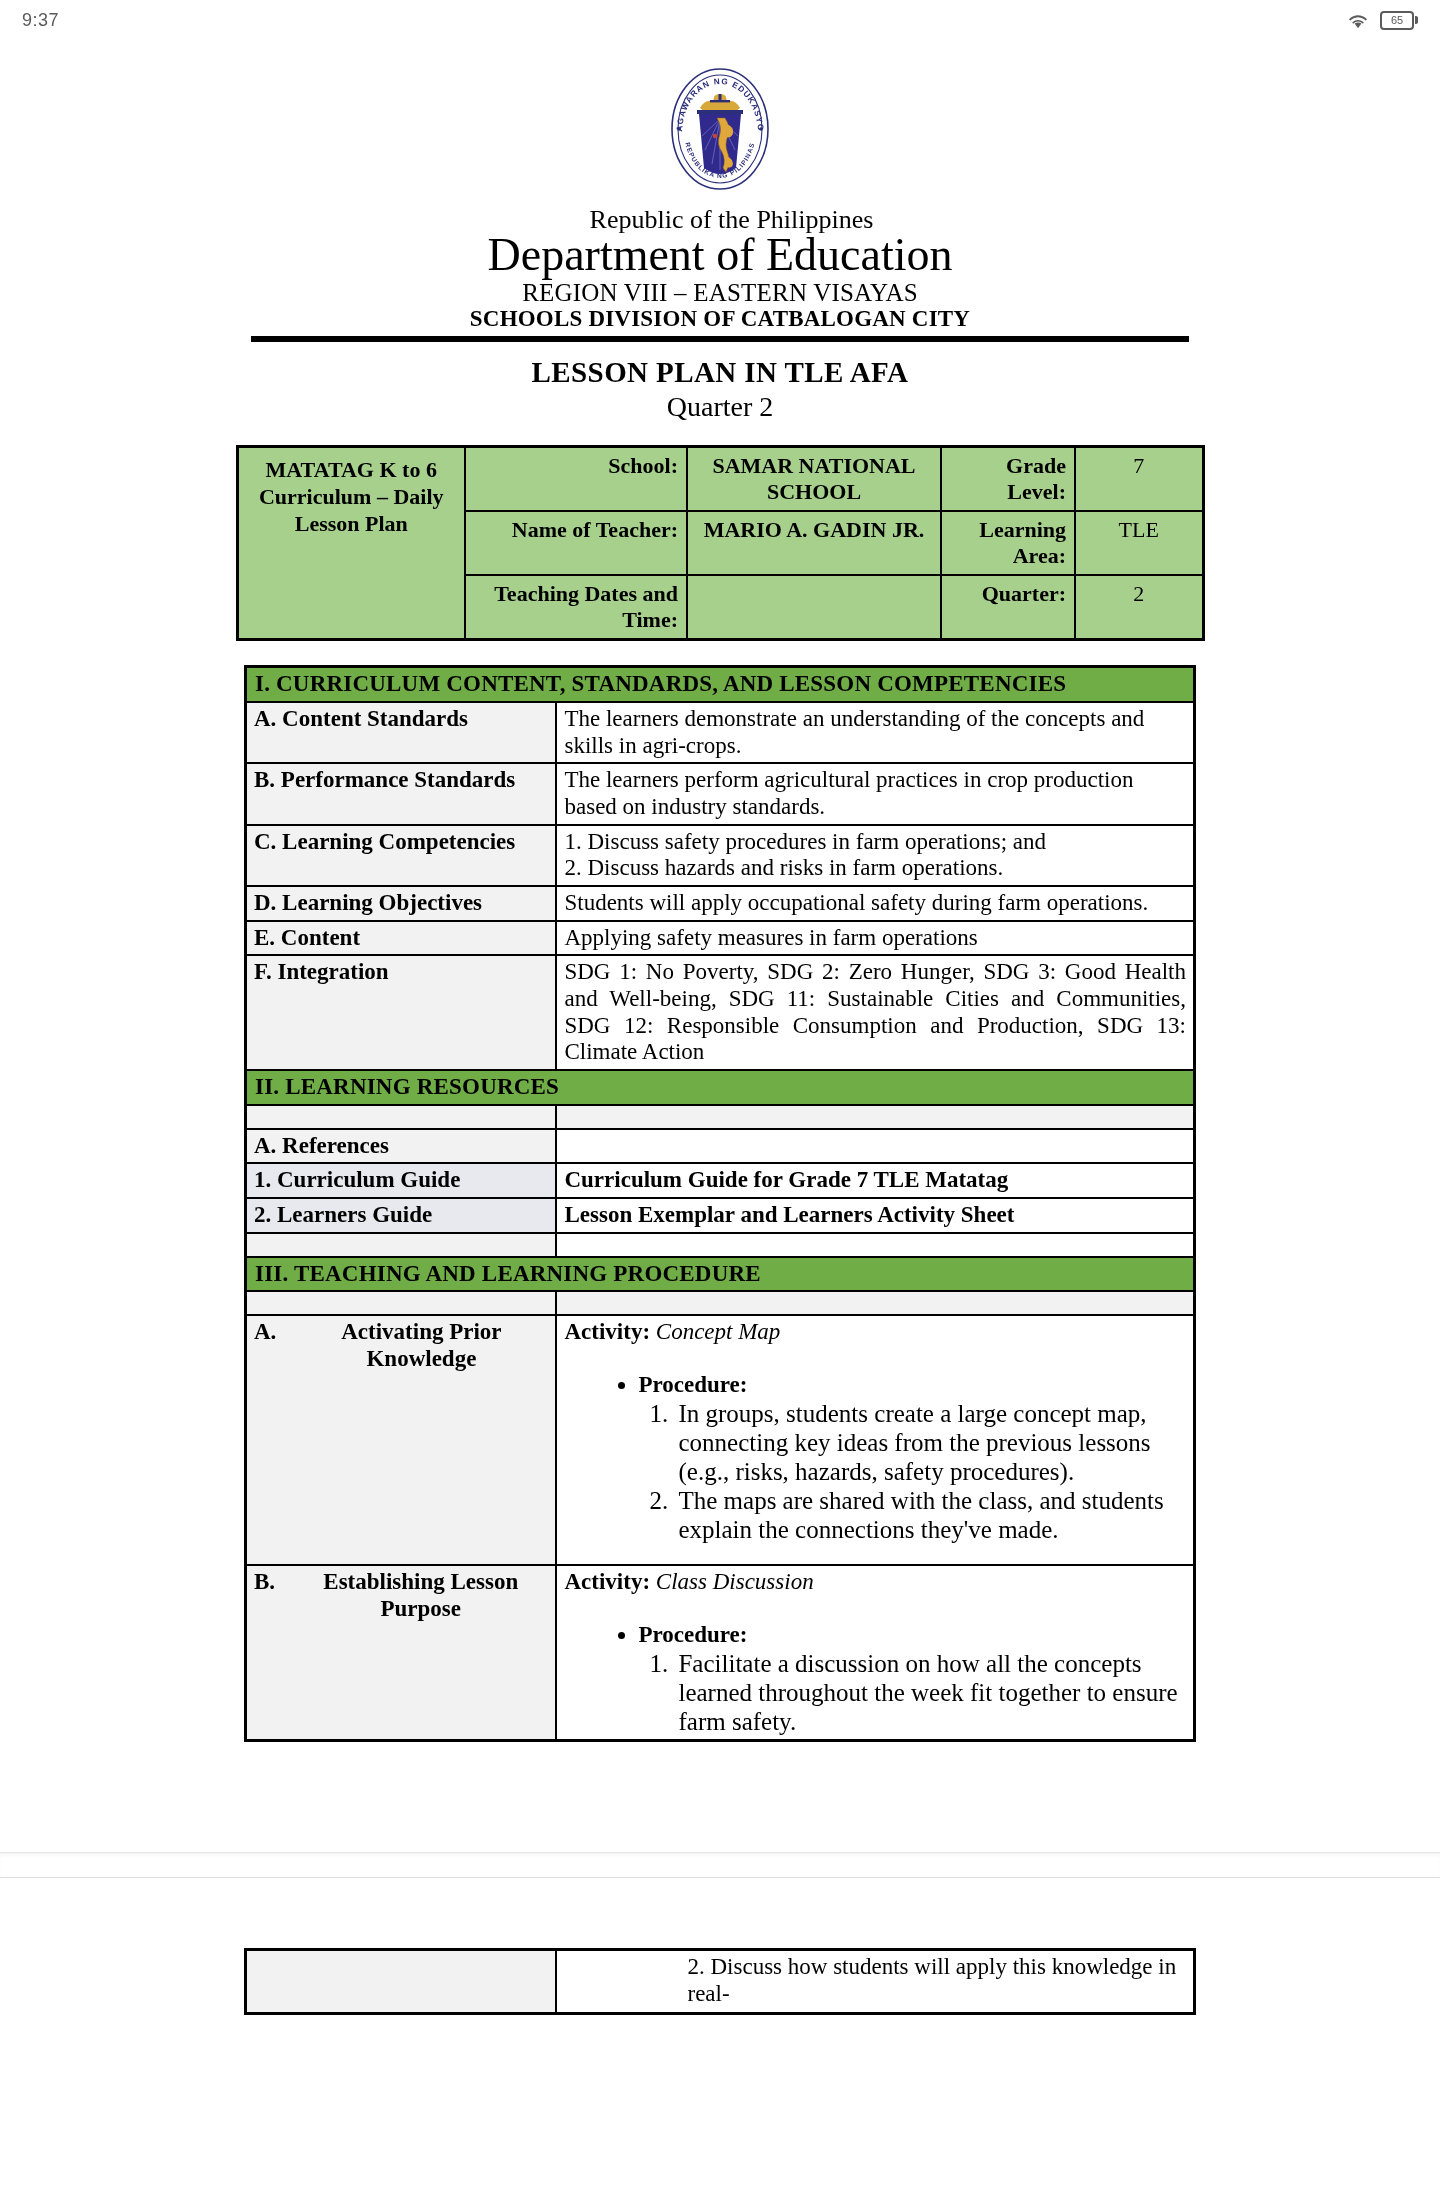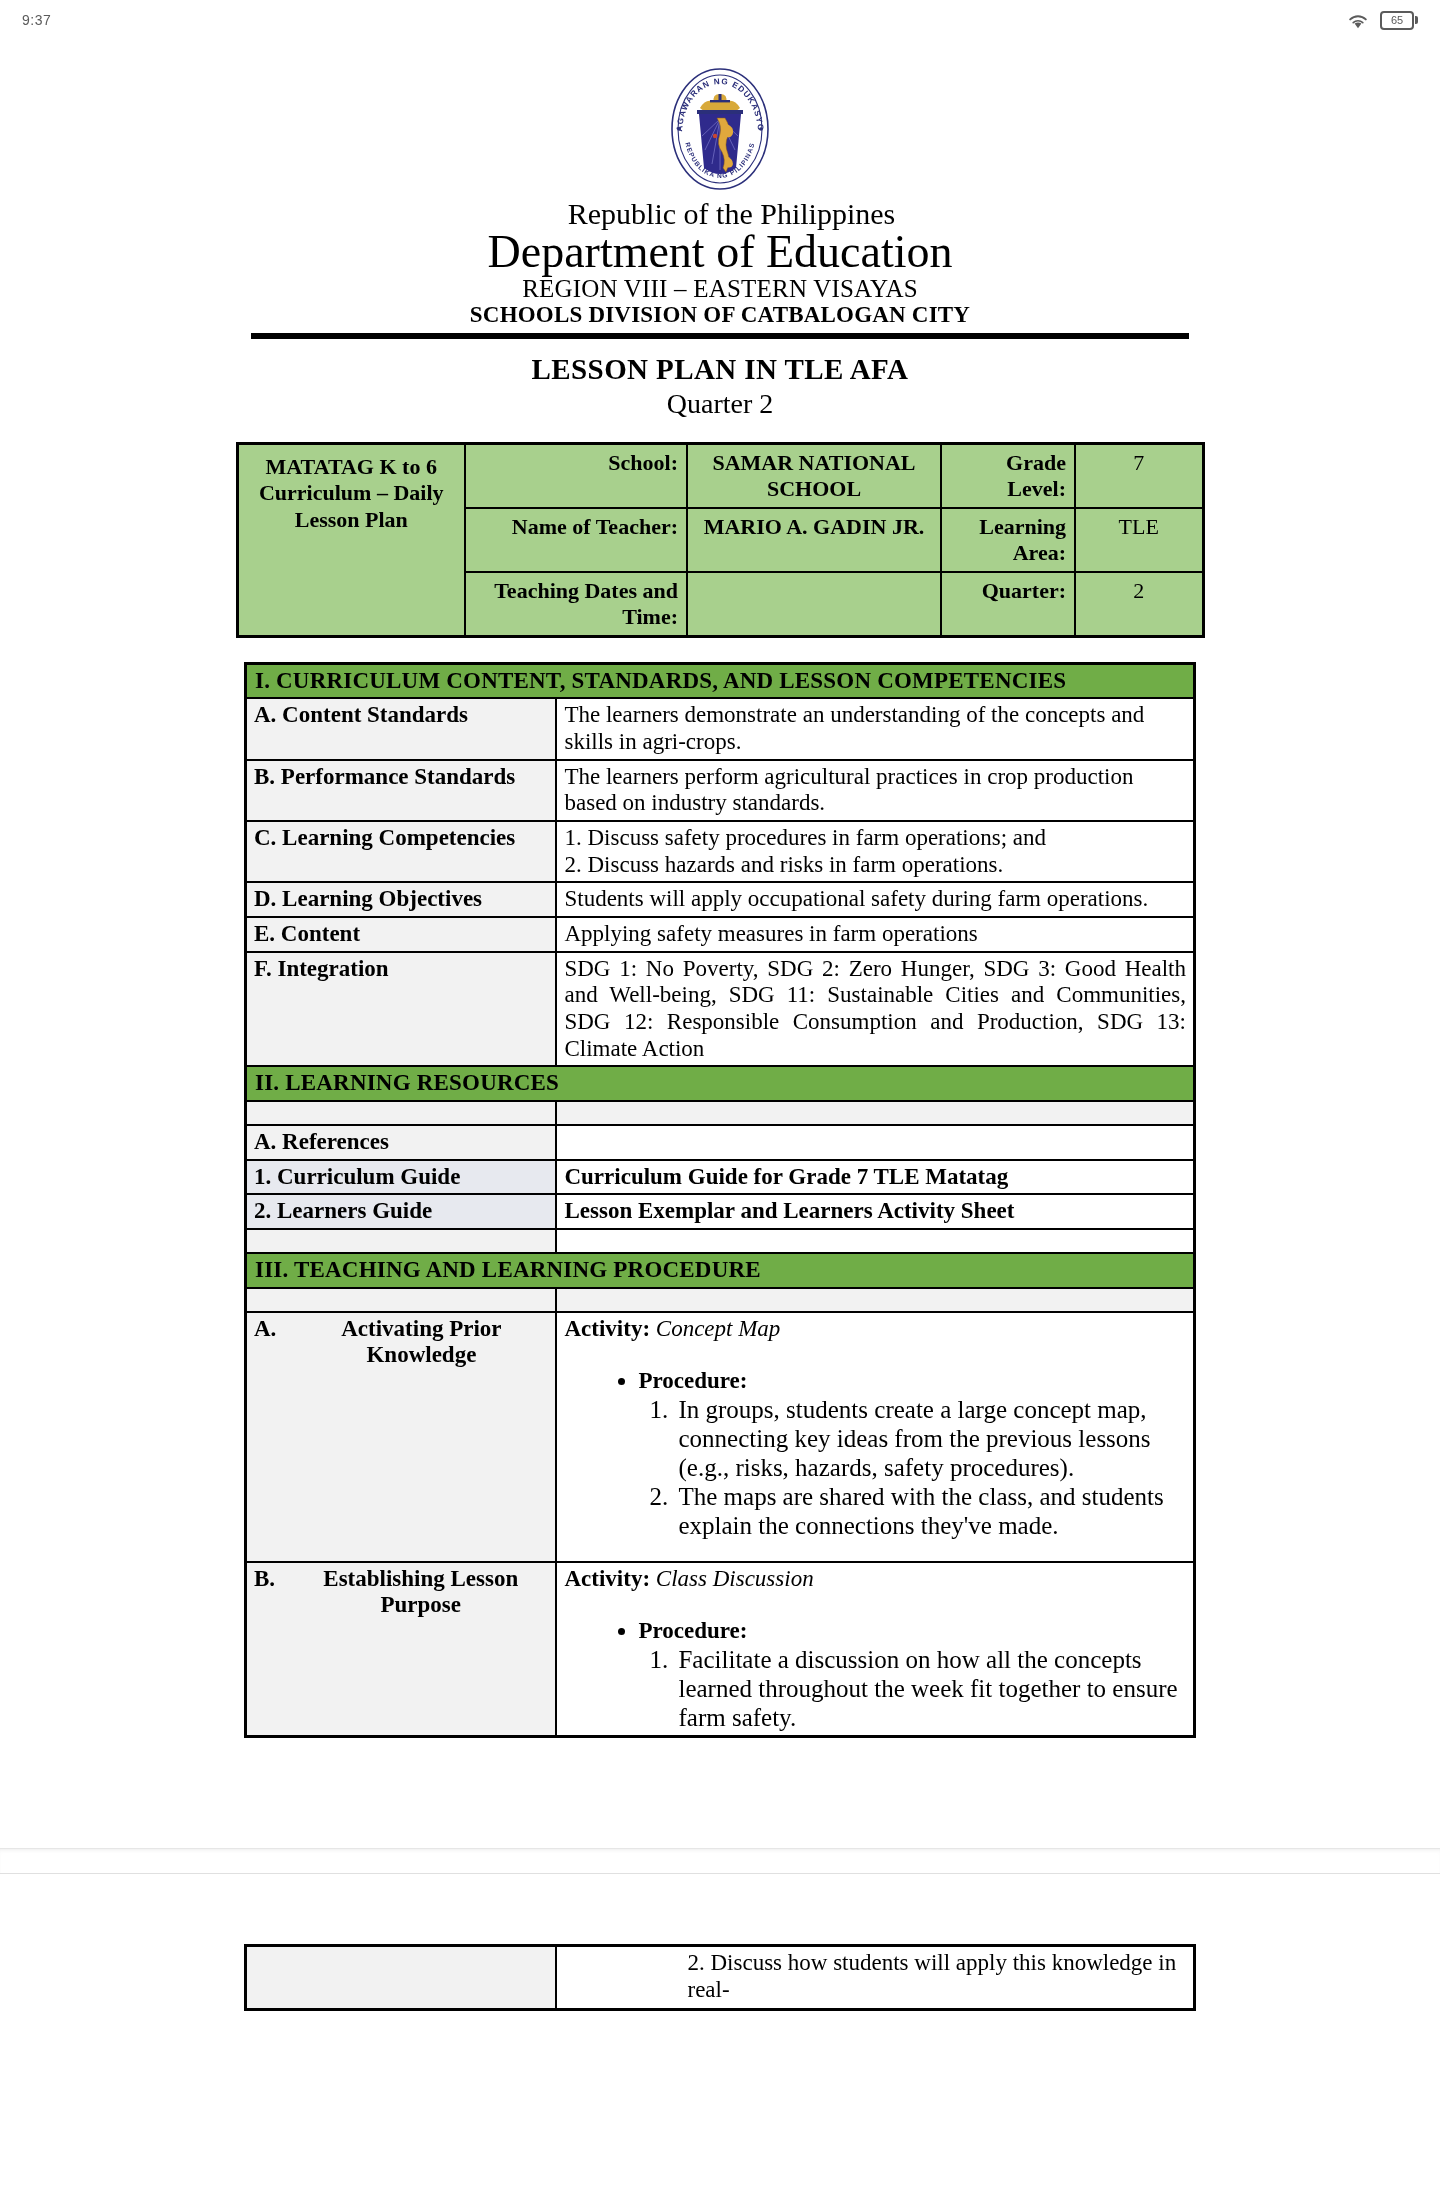--- a/index.html
+++ b/index.html
@@ -16,21 +16,21 @@
     position: relative;
     height: 40px;
     width: 100%;
     background: #ffffff;
     display: flex;
     align-items: center;
     justify-content: space-between;
     padding: 0 22px;
     font-family: "Liberation Sans", sans-serif;
   }
-  .status-time { font-size: 14px; color: #5b5b5b; letter-spacing: .5px; }
+  .status-time { font-size: 18px; color: #5b5b5b; letter-spacing: .5px; }
   .status-right { display: flex; align-items: center; gap: 10px; }
   .wifi-icon svg { display: block; }
   .battery {
     display: flex; align-items: center;
   }
   .battery-body {
     width: 34px; height: 19px;
     border: 2px solid #5b5b5b;
     border-radius: 4px;
     display: flex; align-items: center; justify-content: center;
@@ -60,21 +60,21 @@
     width: 100%;
     background: #ffffff;
     border-top: 1px solid #e6e6e6;
     border-bottom: 1px solid #e0e0e0;
     box-shadow: inset 0 3px 5px -3px rgba(0,0,0,.10);
   }
 
   
   .letterhead { text-align: center; padding-top: 24px; }
   .seal { width: 130px; height: 130px; margin: 0 auto; display:block; }
-  .lh-line1 { font-size: 30px; margin-top: 4px; line-height: 1.05; padding-left: 23px; }
+  .lh-line1 { font-size: 26px; margin-top: 12px; line-height: 1.05; padding-left: 23px; }
   .lh-line2 { font-size: 46px; line-height: 1.05; margin-top: -2px; }
   .lh-line3 { font-size: 25px; line-height: 1.1; margin-top: -1px; letter-spacing: .2px; }
   .lh-line4 {
     font-size: 23px; font-weight: bold; line-height: 1.1;
     letter-spacing: .2px;
   }
   .hr-thick {
     width: 938px; margin: 5px auto 0 auto;
     border: 0; border-top: 6px solid #000;
   }

